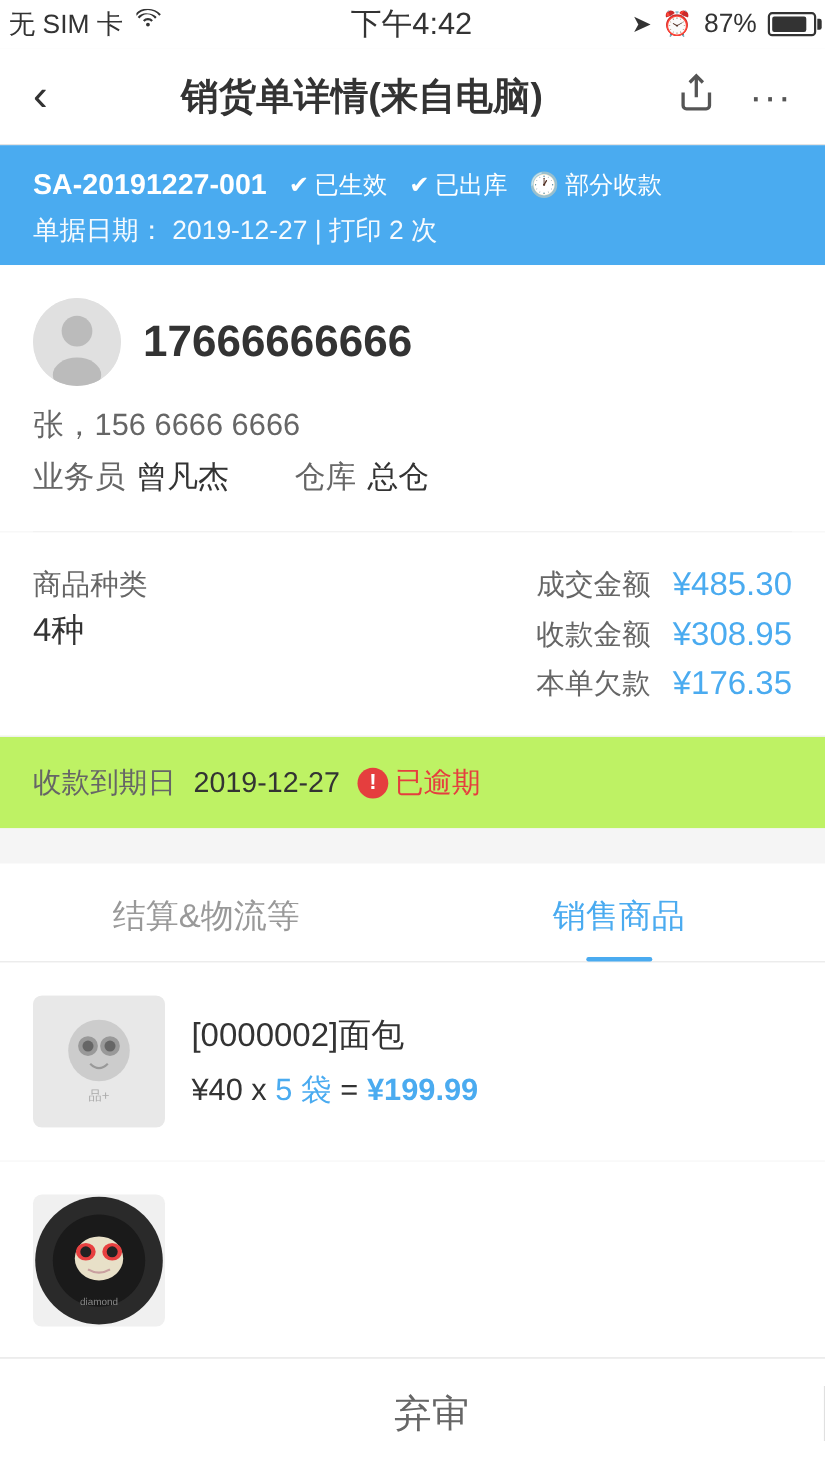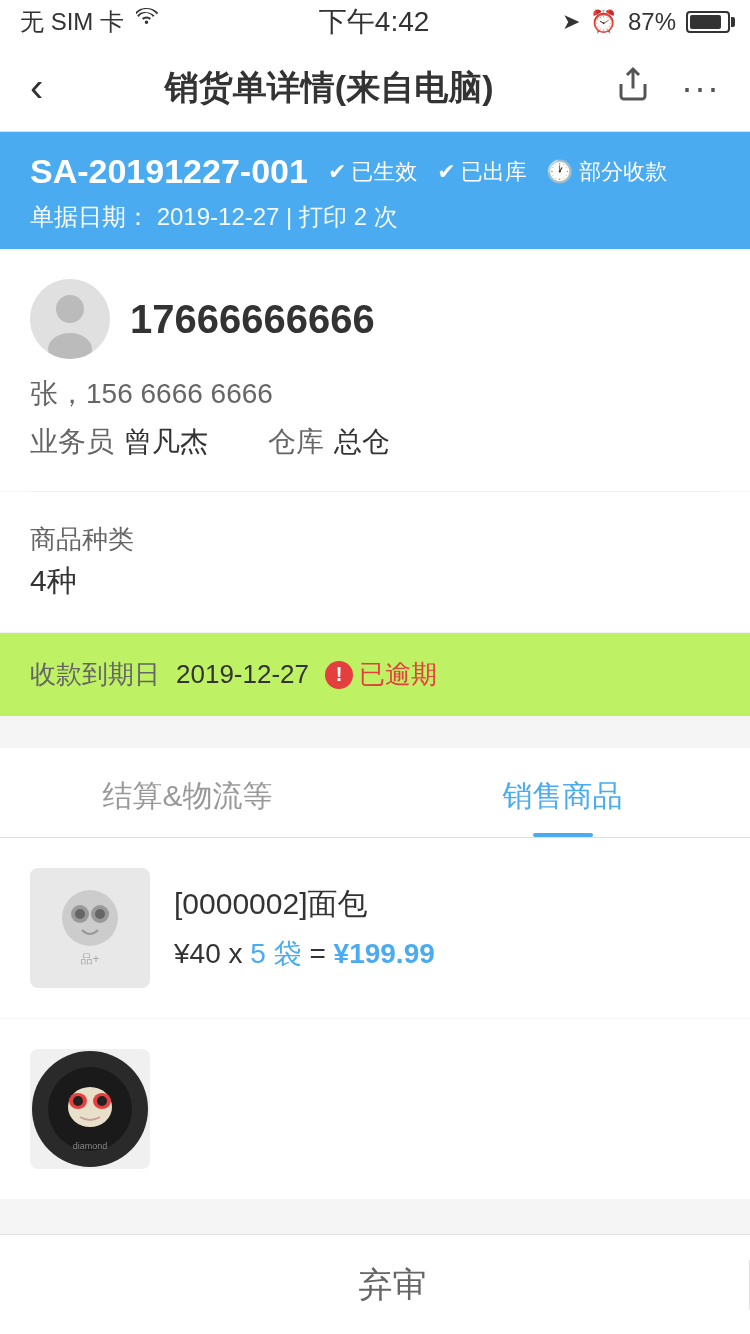--- a/index.html
+++ b/index.html
@@ -13,21 +13,21 @@
       color: #333;
     }
 
     
     .status-bar {
       background: #fff;
       height: 44px;
       display: flex;
       align-items: center;
       justify-content: space-between;
-      padding: 0 20px;
+      padding: 0 8px;
       font-size: 24px;
       font-weight: 500;
     }
     .status-left { display: flex; align-items: center; gap: 12px; }
     .status-right { display: flex; align-items: center; gap: 10px; }
     .battery-icon { width: 44px; height: 22px; border: 2px solid #333; border-radius: 4px; position: relative; display: inline-flex; align-items: center; padding: 2px; }
     .battery-icon::after { content: ''; position: absolute; right: -7px; top: 50%; transform: translateY(-50%); width: 4px; height: 10px; background: #333; border-radius: 0 2px 2px 0; }
     .battery-fill { background: #333; height: 100%; width: 87%; border-radius: 2px; }
 
     
@@ -56,21 +56,21 @@
       background: #4AABF0;
       padding: 20px 30px 16px;
     }
     .header-order-row {
       display: flex;
       align-items: center;
       gap: 20px;
       margin-bottom: 10px;
     }
     .order-id {
-      font-size: 34px;
+      font-size: 26px;
       font-weight: 700;
       color: #fff;
     }
     .badge {
       display: inline-flex;
       align-items: center;
       gap: 5px;
       font-size: 22px;
       color: #fff;
       font-weight: 500;
@@ -370,20 +370,34 @@
   </div>
 </div>
 
 <div class="divider"></div>
 
 <div class="stats-section">
   <div class="stats-left">
     <span class="stats-type-label">商品种类</span>
     <span class="stats-type-value">4种</span>
   </div>
+  <div class="stats-right">
+    <div class="stat-row">
+      <span class="stat-name">成交金额</span>
+      <span class="stat-val">¥485.30</span>
+    </div>
+    <div class="stat-row">
+      <span class="stat-name">收款金额</span>
+      <span class="stat-val">¥308.95</span>
+    </div>
+    <div class="stat-row">
+      <span class="stat-name">本单欠款</span>
+      <span class="stat-val">¥176.35</span>
+    </div>
+  </div>
 </div>
 
 <div class="due-section">
   <span>收款到期日</span>
   <span class="due-date">2019-12-27</span>
   <span class="overdue-badge">
     <span class="overdue-icon">!</span>
     <span>已逾期</span>
   </span>
 </div>

